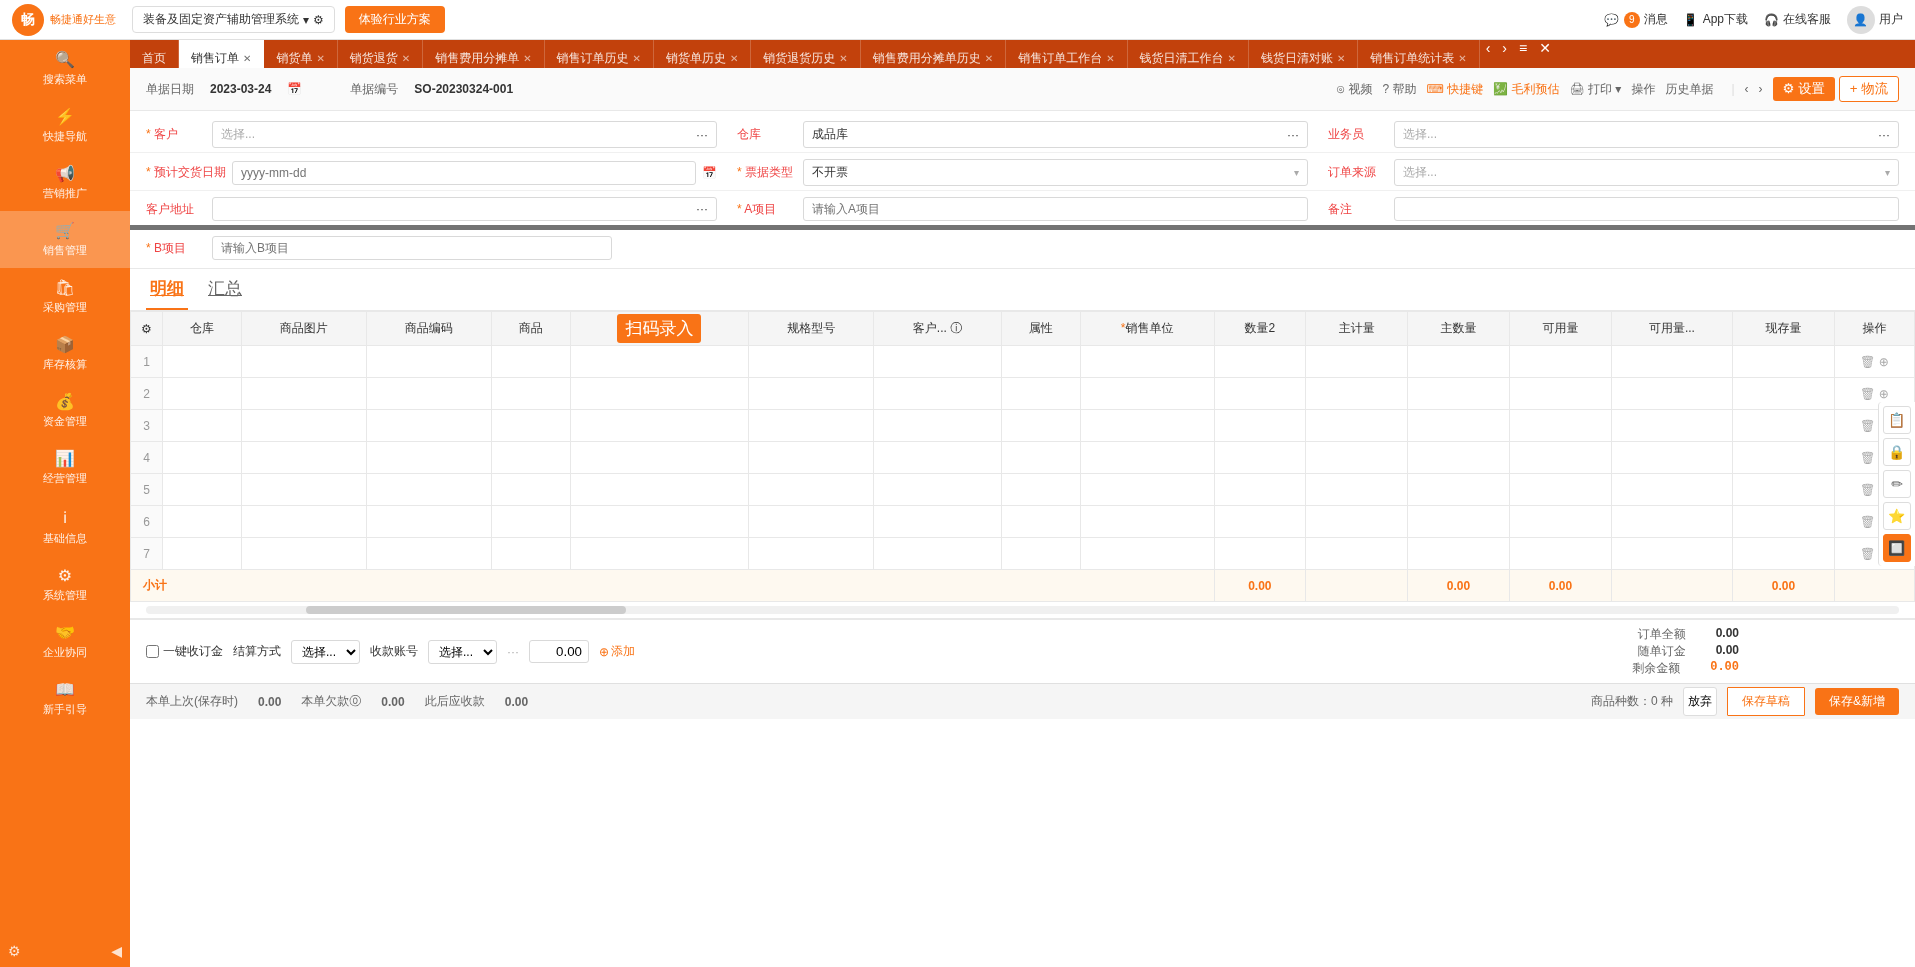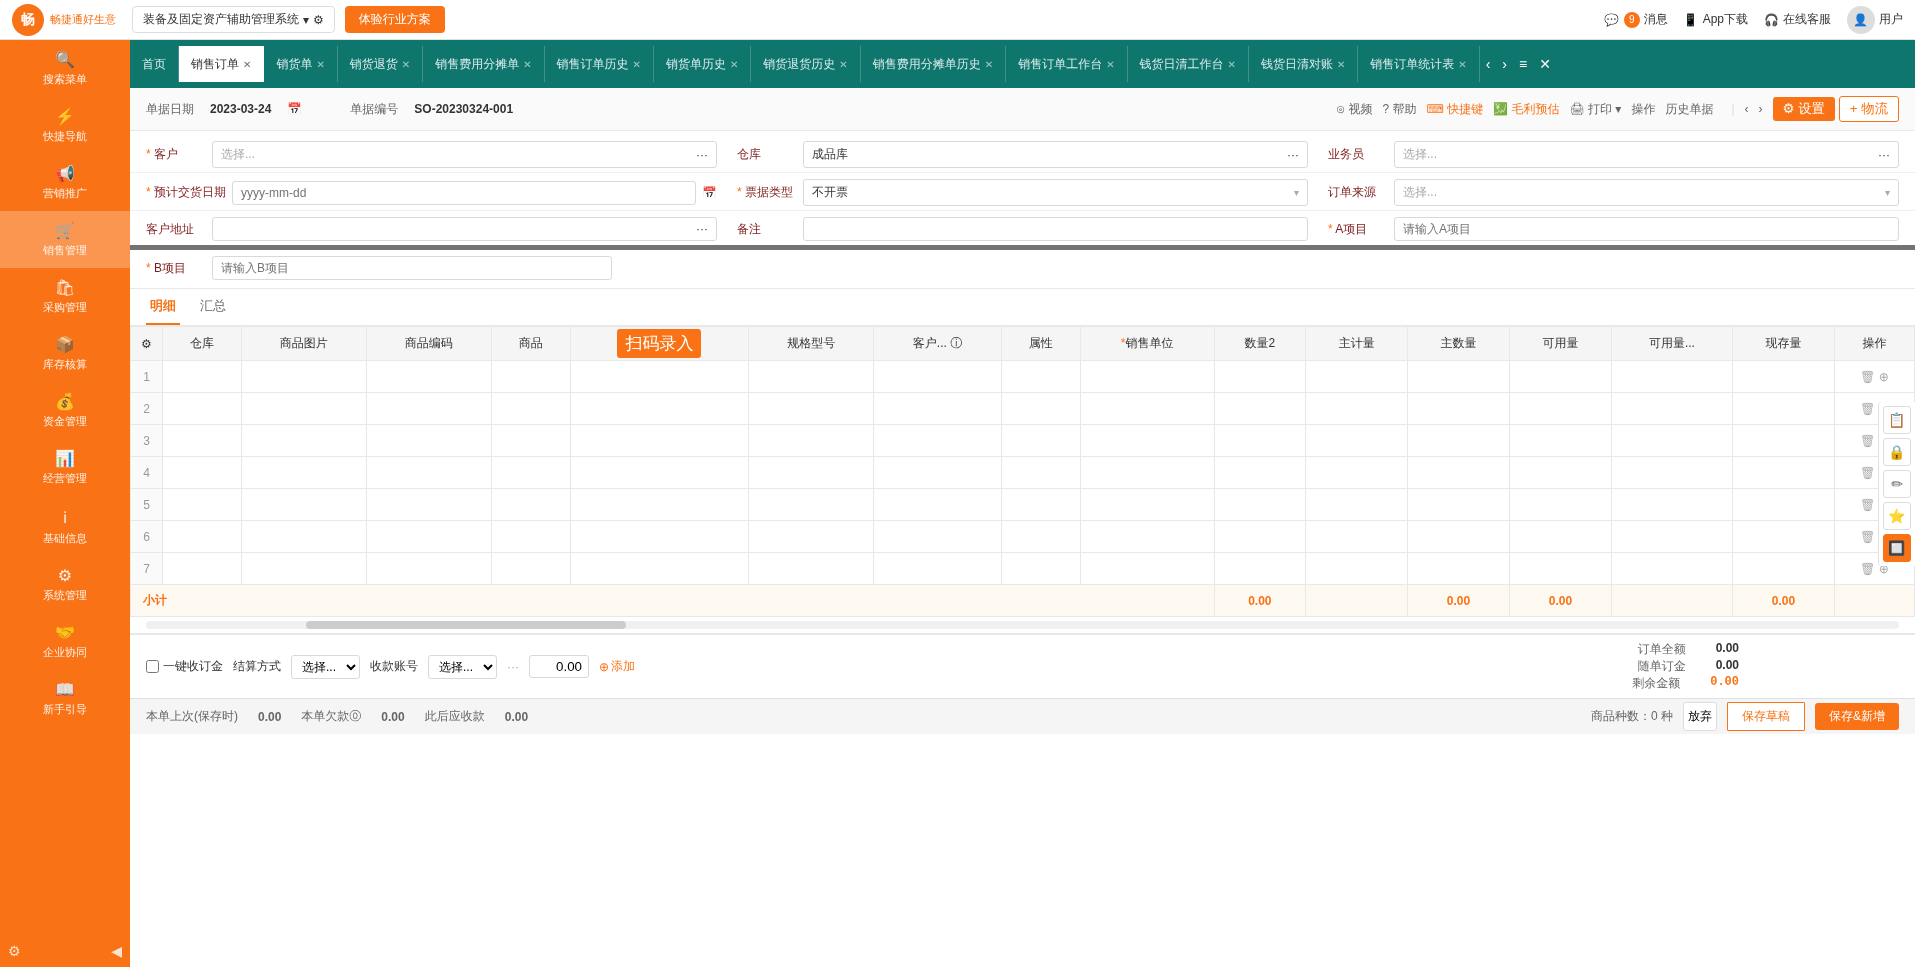--- a/index.html
+++ b/index.html
@@ -4,21 +4,21 @@
   <style>
     * { box-sizing: border-box; margin: 0; padding: 0; }
     body { font-family: 'Microsoft YaHei', Arial, sans-serif; font-size: 12px; background: #f5f5f5; color: #333; overflow: hidden; }
 
     
     .app-container { display: flex; flex-direction: column; height: 967px; width: 1915px; }
     .top-bar { height: 40px; background: #fff; display: flex; align-items: center; padding: 0 12px; border-bottom: 1px solid #e0e0e0; flex-shrink: 0; }
     .main-area { display: flex; flex: 1; overflow: hidden; }
     .sidebar { width: 130px; background: #f97316; flex-shrink: 0; display: flex; flex-direction: column; }
     .content-area { flex: 1; display: flex; flex-direction: column; overflow: hidden; }
-    .tab-bar { height: 48px; background: #0f766e; display: flex; align-items: center; flex-shrink: 0; overflow: hidden; }
+    .tab-bar { height: 28px; background: #c2410c; display: flex; flex-shrink: 0; overflow: hidden; }
     .main-content { flex: 1; background: #fff; overflow-y: auto; padding: 0; position: relative; }
 
     
     .top-logo { display: flex; align-items: center; gap: 6px; margin-right: 16px; }
     .logo-icon { width: 32px; height: 32px; background: #f97316; border-radius: 50%; display: flex; align-items: center; justify-content: center; color: #fff; font-size: 14px; font-weight: bold; }
     .logo-text { font-size: 11px; color: #f97316; line-height: 1.3; }
     .system-selector { display: flex; align-items: center; gap: 4px; padding: 4px 10px; border: 1px solid #ddd; border-radius: 4px; cursor: pointer; font-size: 12px; color: #333; background: #fff; }
     .top-bar-center { flex: 1; display: flex; align-items: center; gap: 8px; padding-left: 10px; }
     .industry-btn { background: #f97316; color: #fff; border: none; border-radius: 4px; padding: 5px 14px; font-size: 12px; cursor: pointer; }
     .top-bar-right { display: flex; align-items: center; gap: 16px; margin-left: auto; }
@@ -36,29 +36,29 @@
     .tab-item.active { background: #fff; color: #333; }
     .tab-item .tab-close { margin-left: 4px; opacity: 0.7; font-size: 10px; }
     .tab-nav-btn { color: #fff; padding: 0 6px; cursor: pointer; font-size: 14px; }
 
     
     .form-header { padding: 8px 16px; border-bottom: 1px solid #e8e8e8; display: flex; align-items: center; gap: 16px; background: #fafafa; }
     .form-header-actions { margin-left: auto; display: flex; align-items: center; gap: 10px; }
     .action-btn { color: #666; font-size: 12px; cursor: pointer; display: flex; align-items: center; gap: 3px; }
     .action-btn.orange { color: #f97316; }
     .form-row { display: flex; align-items: center; gap: 6px; }
-    .form-label { color: #7f1d1d; white-space: nowrap; min-width: 60px; }
+    .form-label { color: #ef4444; white-space: nowrap; min-width: 60px; }
     .form-label.required::before { content: '* '; color: #f97316; }
     .form-input { flex: 1; border: 1px solid #d9d9d9; border-radius: 3px; padding: 4px 8px; font-size: 12px; color: #333; background: #fff; cursor: pointer; min-width: 0; }
     .form-input-select { display: flex; align-items: center; gap: 4px; border: 1px solid #d9d9d9; border-radius: 3px; padding: 4px 8px; flex: 1; background: #fff; cursor: pointer; }
     .select-arrow { color: #aaa; font-size: 10px; }
 
     
     .detail-tabs { display: flex; align-items: center; padding: 0 16px; border-bottom: 1px solid #e8e8e8; gap: 16px; }
-    .detail-tab { padding: 8px 4px; cursor: pointer; font-size: 13px; color: #666; border-bottom: 2px solid transparent; }
+    .detail-tab { padding: 8px 4px; cursor: pointer; font-size: 17px; color: #666; border-bottom: 2px solid transparent; text-decoration: underline; }
     .detail-tab.active { color: #f97316; border-bottom-color: #f97316; font-weight: bold; }
 
     
     .data-table { width: 100%; border-collapse: collapse; font-size: 12px; }
     .data-table th { background: #f5f5f5; border: 1px solid #e8e8e8; padding: 6px 8px; text-align: center; font-weight: normal; color: #333; white-space: nowrap; }
     .data-table td { border: 1px solid #e8e8e8; padding: 4px 6px; text-align: center; height: 32px; }
     .data-table .row-num { color: #999; background: #fafafa; }
     .scan-btn { background: #f97316; color: #fff; border: none; border-radius: 3px; padding: 3px 8px; font-size: 17px; cursor: pointer; }
 
     
@@ -320,26 +320,26 @@
 
         <div style="padding: 6px 16px 4px; display:flex; gap:20px; align-items:flex-start; border-bottom:5px solid #737373;">
           <div class="form-row" style="flex:1;">
             <span class="form-label">客户地址</span>
             <div class="form-input-select" style="flex:1;">
               <span style="flex:1;"></span>
               <span>···</span>
             </div>
           </div>
           <div class="form-row" style="flex:1;">
+            <span class="form-label required">A项目</span>
+            <input class="form-input" type="text" style="flex: 1 1 0%;" placeholder="请输入A项目">
+          </div>
+          <div class="form-row" style="flex:1;">
             <span class="form-label">备注</span>
             <div class="form-input" style="flex:1; min-height:24px;"></div>
-          </div>
-          <div class="form-row" style="flex:1;">
-            <span class="form-label required">A项目</span>
-            <input class="form-input" type="text" style="flex: 1 1 0%;" placeholder="请输入A项目">
           </div>
         </div>
 
         <div style="padding: 6px 16px 8px; display:flex; gap:20px; align-items:center; border-bottom:1px solid #e8e8e8;">
           <div class="form-row" style="flex:1;">
             <span class="form-label required">B项目</span>
             <input class="form-input" type="text" style="flex: 1 1 0%; max-width: 400px;" placeholder="请输入B项目">
           </div>
         </div>
 

